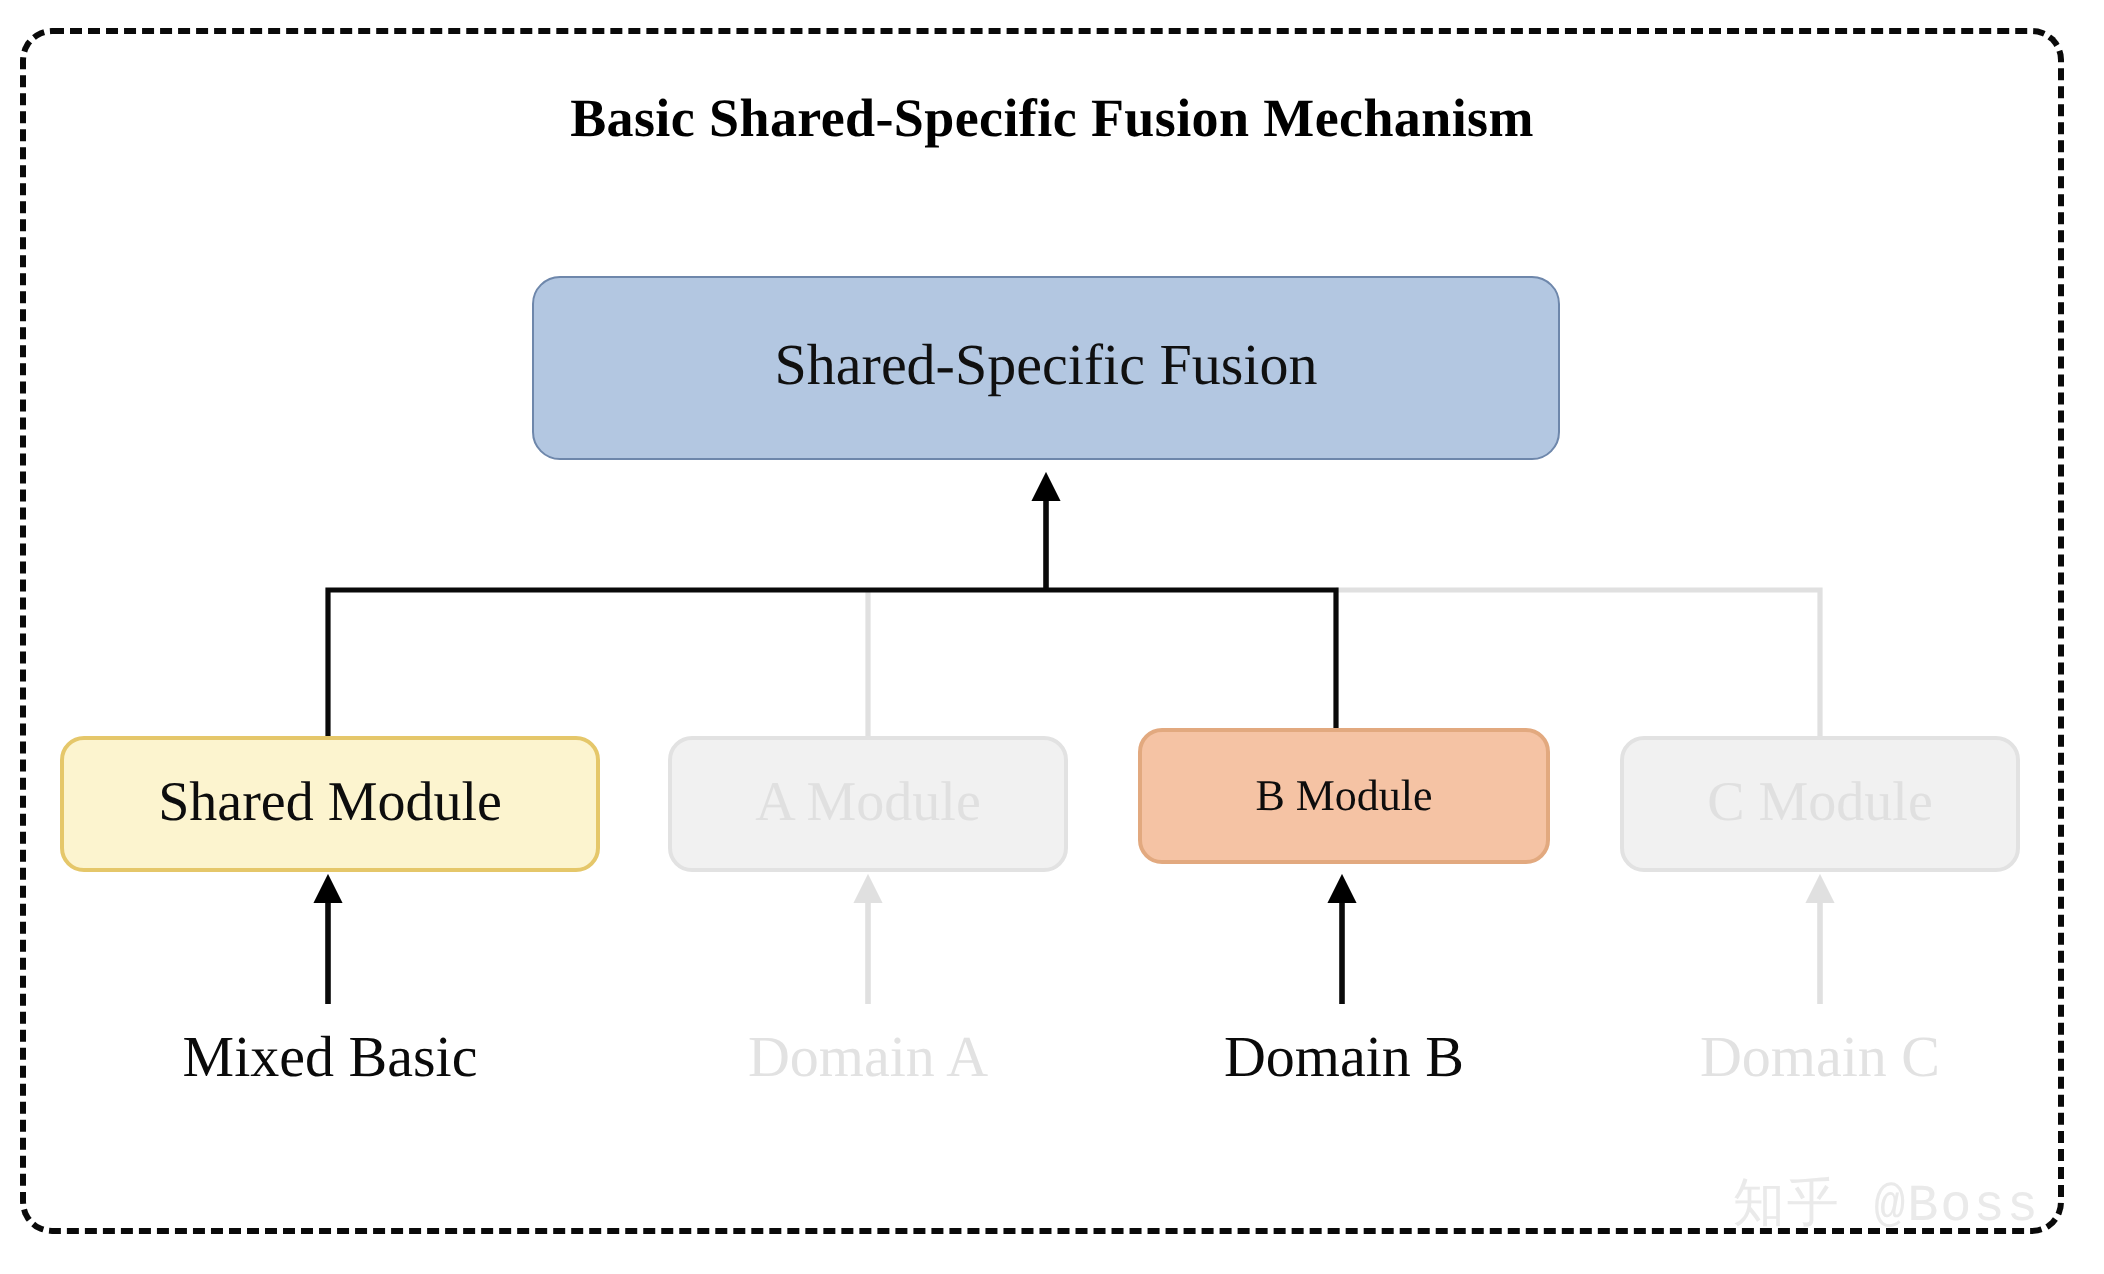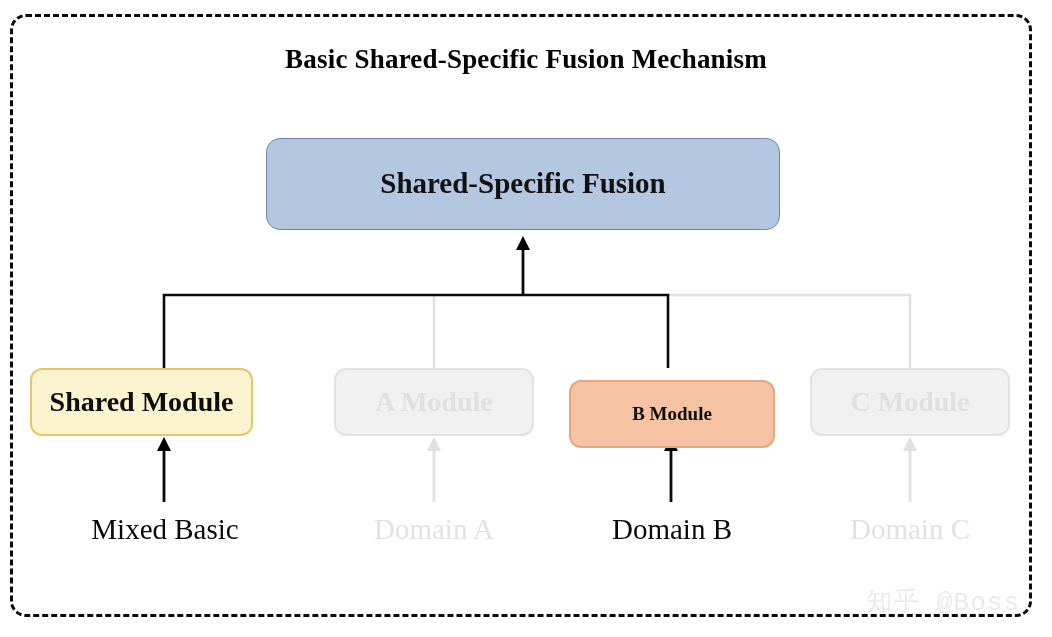--- a/index.html
+++ b/index.html
@@ -51,56 +51,56 @@
 
   
   .node-box {
     position: absolute;
     box-sizing: border-box;
     display: flex;
     align-items: center;
     justify-content: center;
     border-radius: 12px;
     font-family: "Liberation Serif", "DejaVu Serif", serif;
-    font-weight: bold;
+    font-weight: normal;
     text-align: center;
     line-height: 1.1;
   }
 
   .fusion-box {
     left: 266px;
     top: 138px;
     width: 514px;
     height: 92px;
     background: #b3c7e1;
     border: 1.5px solid #6e87ab;
     border-radius: 14px;
     font-size: 29px;
     color: #101010;
   }
 
   .shared-box {
     left: 30px;
     top: 368px;
-    width: 223px;
+    width: 270px;
     height: 68px;
     background: #fcf4cf;
     border: 2px solid #e5c76a;
     font-size: 28px;
     color: #0d0d0d;
   }
 
   .b-box {
     left: 569px;
-    top: 380px;
+    top: 364px;
     width: 206px;
     height: 68px;
     background: #f5c3a4;
     border: 2px solid #e2a97f;
-    font-size: 19px;
+    font-size: 22px;
     color: #0d0d0d;
   }
 
   .faded-box {
     background: #f1f1f1;
     border: 2px solid #e2e2e2;
     font-size: 28px;
     color: #e0e0e0;
   }
 

